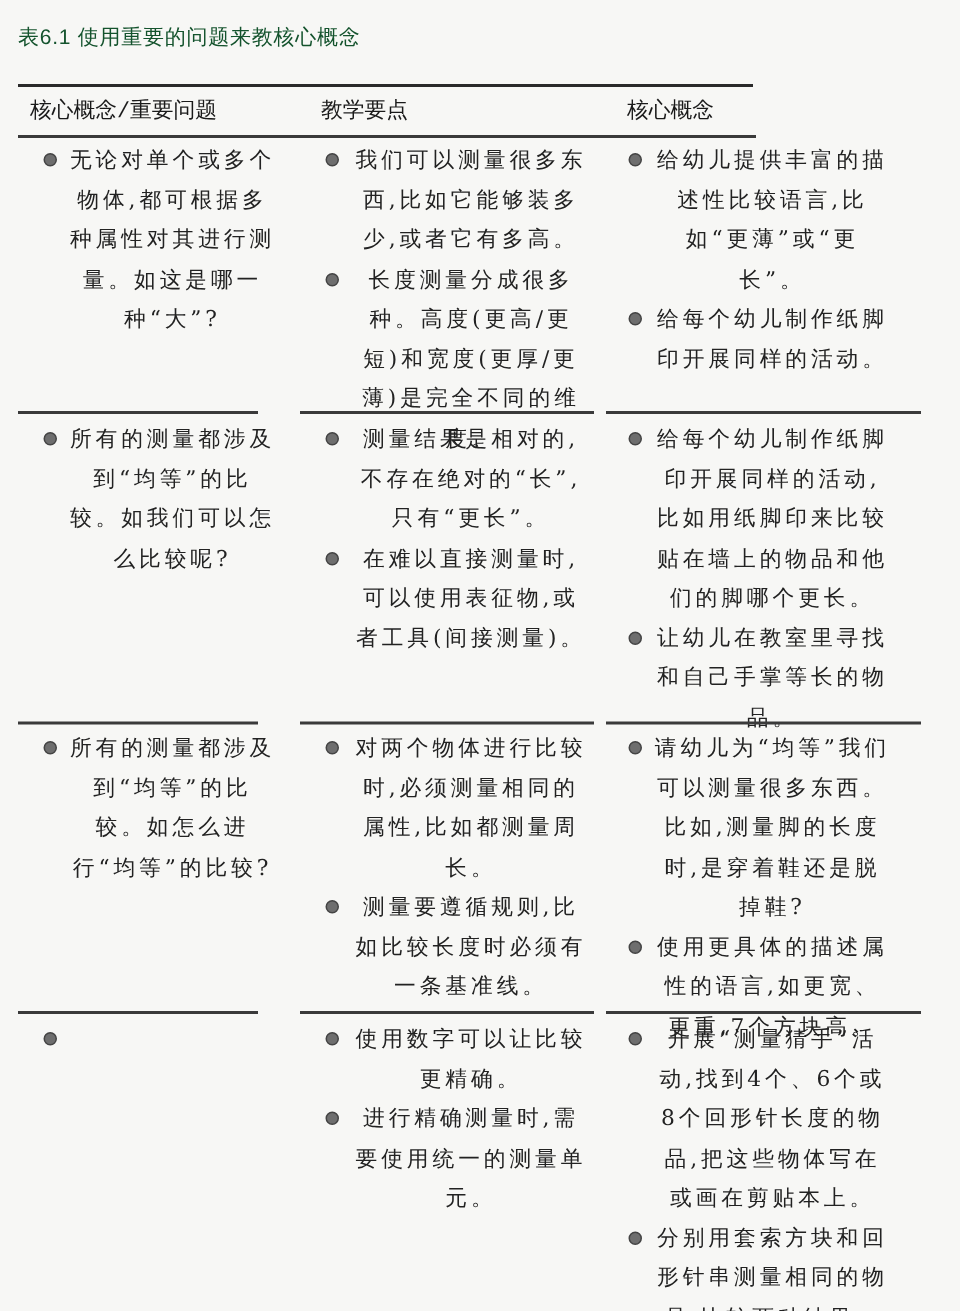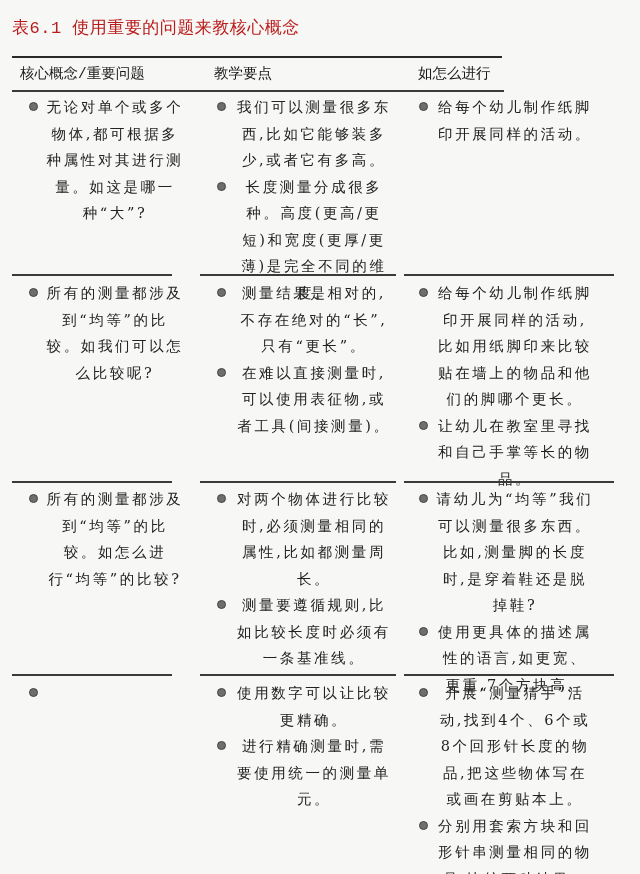--- a/index.html
+++ b/index.html
@@ -5,22 +5,22 @@
   html, body { margin: 0; padding: 0; }
   body {
     width: 640px; height: 874px; overflow: hidden;
     background: #f7f7f5;
     font-family: "DejaVu Serif", "Liberation Serif", serif;
     color: #222;
   }
   .page { position: relative; width: 640px; height: 874px; }
   .title {
     position: absolute; left: 12px; top: 16px;
-    font-family: Liberation Mono, monospace;
-    font-size: 17px; color: #b91c1c; letter-spacing: 0.5px;
+    font-family: Liberation Sans, sans-serif;
+    font-size: 14px; color: #14532d; letter-spacing: 0.5px;
   }
   .rule-thick { position: absolute; left: 12px; width: 490px; height: 2px; background: #2a2a2a; }
   .header {
     position: absolute; left: 0; top: 64px; width: 640px; height: 22px;
     font-family: Liberation Mono, monospace;
     font-size: 14.5px; color: #1a1a1a;
   }
   .header span { position: absolute; top: 0; }
   .row { position: absolute; left: 0; width: 640px; }
   .row-rule { position: absolute; height: 2px; background: #3a3a3a; }
@@ -40,33 +40,34 @@
 <body>
 
 <div class="page">
   <div class="title">表6.1 使用重要的问题来教核心概念</div>
 
   <div class="rule-thick" style="top:56px;width:490px;"></div>
 
   <div class="header">
     <span style="left:20px">核心概念/重要问题</span>
     <span style="left:214px">教学要点</span>
-    <span style="left:418px">如怎么进行</span>
+    <span style="left:418px">核心概念</span>
   </div>
   <div class="row-rule" style="top:90px;left:12px;width:492px;"></div>
 
   <div class="row" style="top:94px;">
     <div class="cell c1">
       <p class="item"><span class="bullet"></span><span>无论对单个或多个物体,都可根据多种属性对其进行测量。如这是哪一种“大”?</span></p>
     </div>
     <div class="cell c2">
       <p class="item"><span class="bullet"></span><span>我们可以测量很多东西,比如它能够装多少,或者它有多高。</span></p>
       <p class="item"><span class="bullet"></span><span>长度测量分成很多种。高度(更高/更短)和宽度(更厚/更薄)是完全不同的维度。</span></p>
     </div>
     <div class="cell c3">
+      <p class="item"><span class="bullet"></span><span>给幼儿提供丰富的描述性比较语言,比如“更薄”或“更长”。</span></p>
       <p class="item"><span class="bullet"></span><span>给每个幼儿制作纸脚印开展同样的活动。</span></p>
     </div>
   </div>
   <div class="row-rule" style="top:274px;left:12px;width:160px;"></div>
   <div class="row-rule" style="top:274px;left:200px;width:196px;"></div>
   <div class="row-rule" style="top:274px;left:404px;width:210px;"></div>
 
   <div class="row" style="top:280px;">
     <div class="cell c1">
       <p class="item"><span class="bullet"></span><span>所有的测量都涉及到“均等”的比较。如我们可以怎么比较呢?</span></p>

